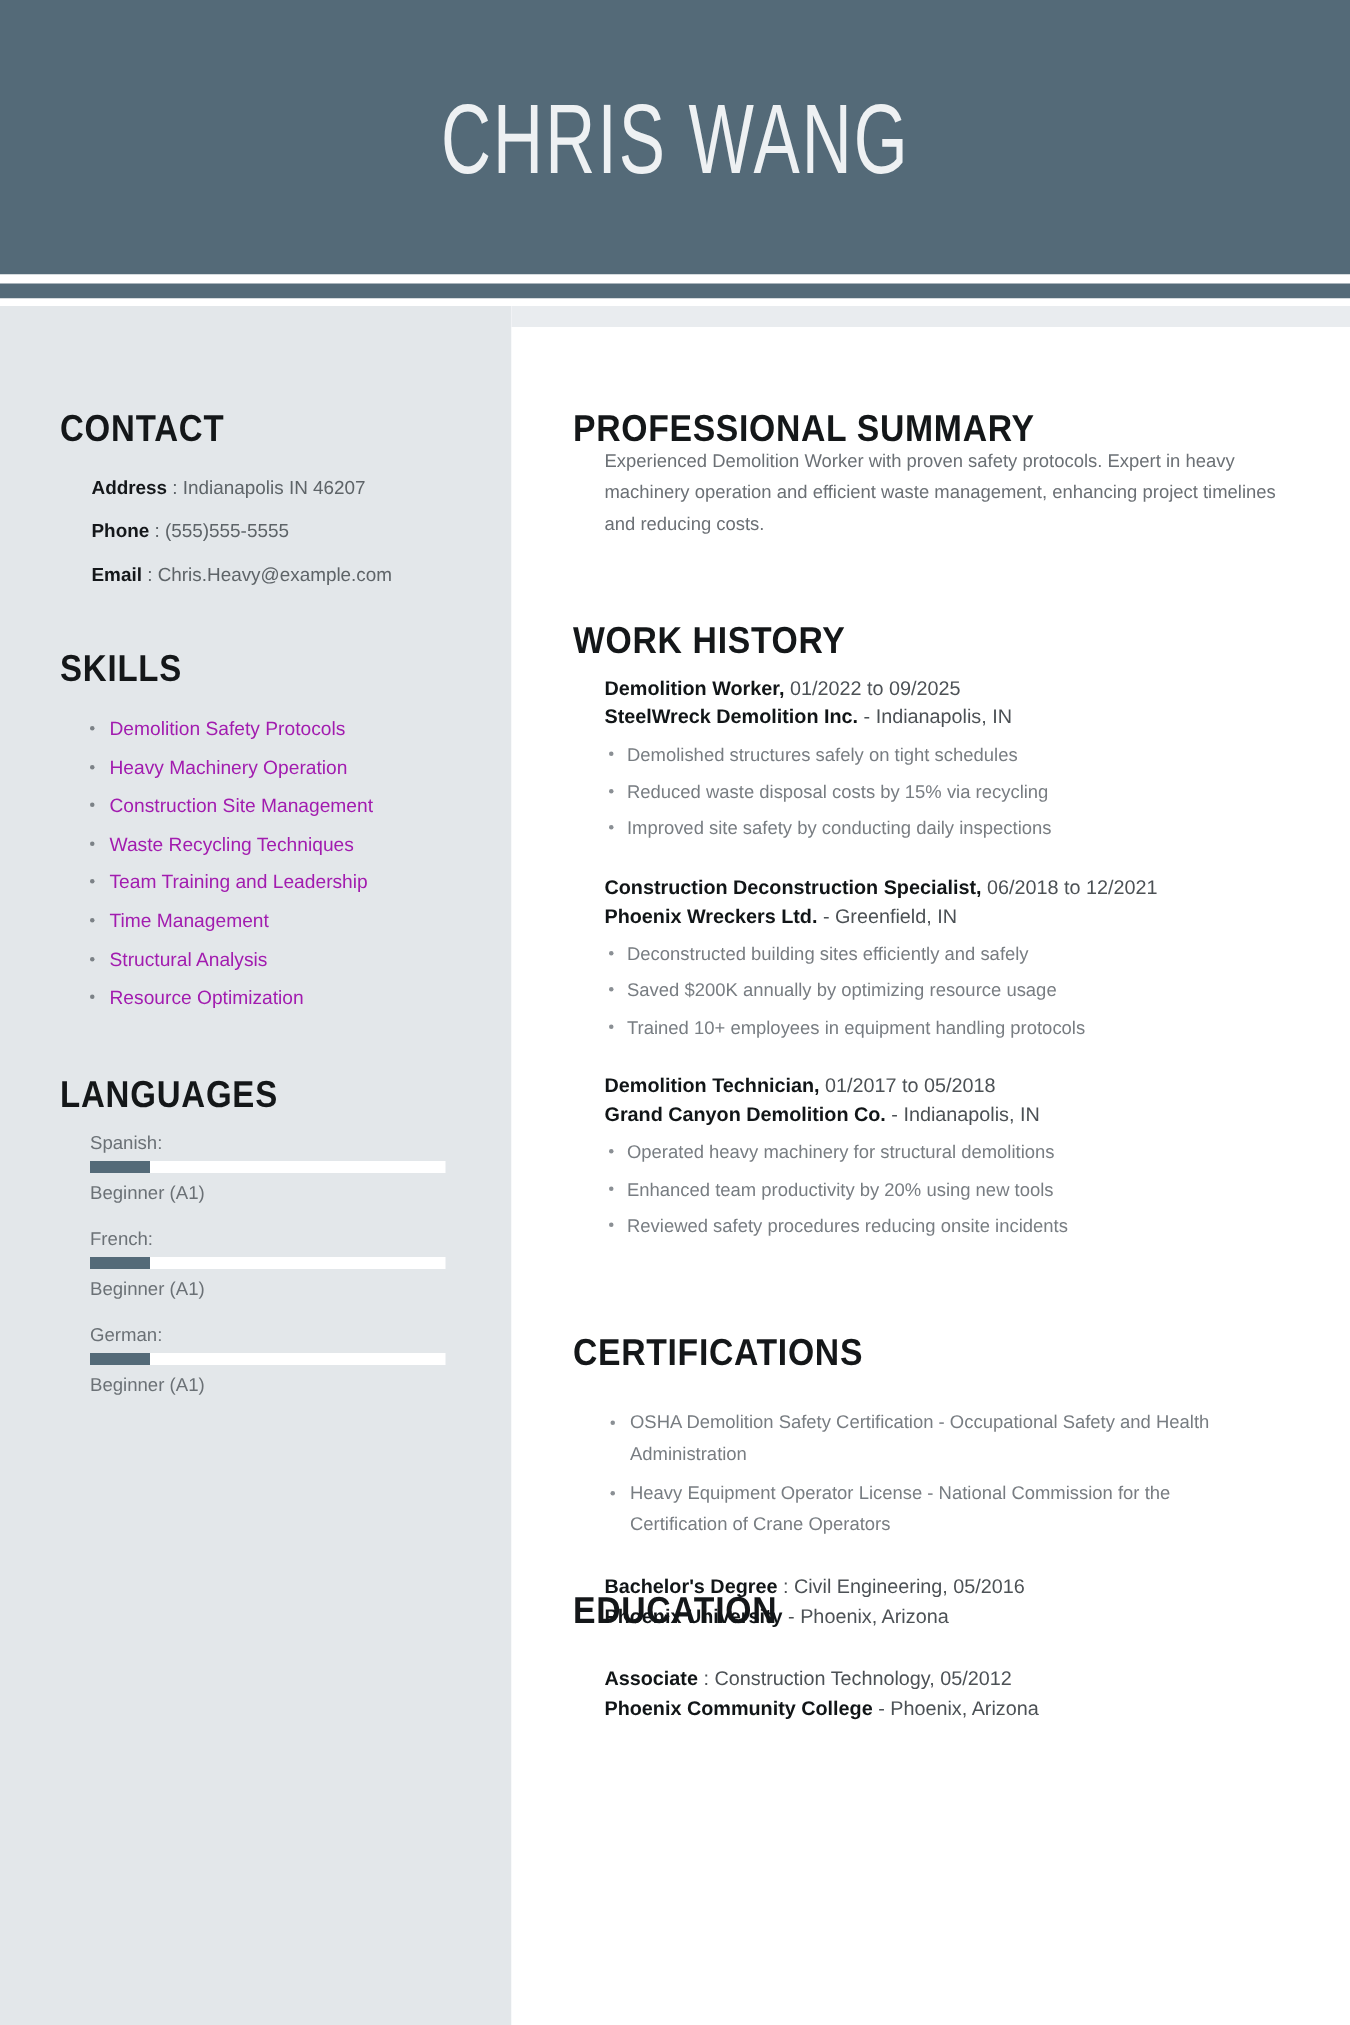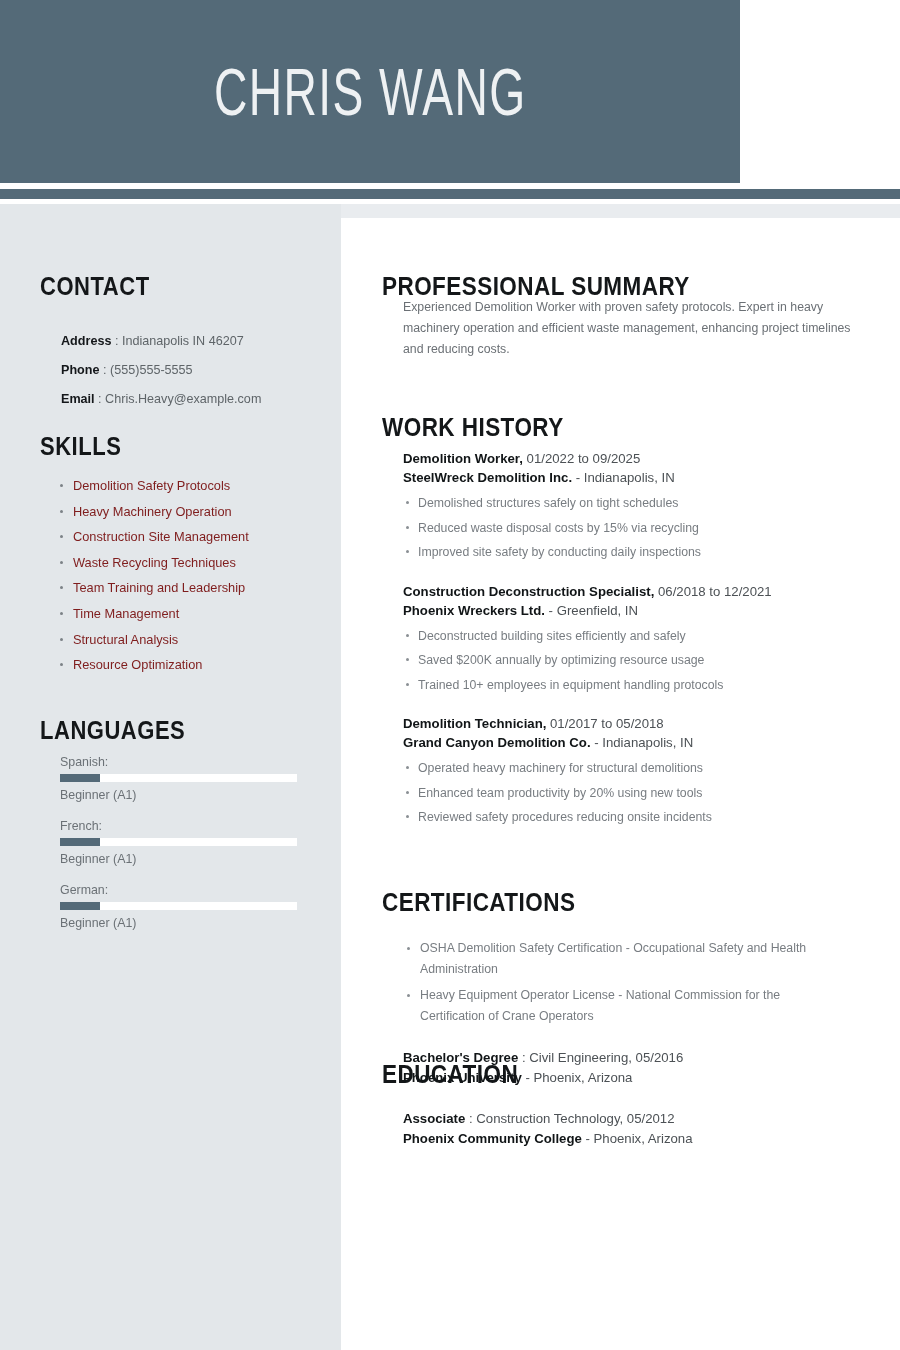--- a/index.html
+++ b/index.html
@@ -18,21 +18,21 @@
     width: 900px;
     height: 1350px;
     overflow: hidden;
     background: #ffffff;
   }
 
   
   .header-band {
     position: absolute;
     left: 0; top: 0;
-    width: 740px;
+    width: 900px;
     height: 183px;
     background: #546a78;
     display: flex;
     align-items: center;
     justify-content: center;
   }
   .header-name {
     color: #eef1f3;
     font-family: "Liberation Sans Narrow", "Liberation Sans", sans-serif;
     font-size: 66px;
@@ -94,21 +94,21 @@
     transform: scaleX(0.88);
     transform-origin: left center;
     white-space: nowrap;
   }
   #contact-head { position: absolute; left: 40px; top: 272px; }
   #skills-head  { position: absolute; left: 40px; top: 432px; }
   #lang-head    { position: absolute; left: 40px; top: 716px; }
 
   .contact-list {
     position: absolute;
-    left: 61px; top: 327px;
+    left: 61px; top: 311px;
     width: 275px;
   }
   .contact-row {
     font-size: 12.6px;
     line-height: 29px;
     color: #5e6468;
     white-space: nowrap;
   }
   .contact-row .lbl {
     font-weight: 700;
@@ -118,21 +118,21 @@
   .skills-list {
     position: absolute;
     left: 58px; top: 473px;
     width: 280px;
   }
   .skill-item {
     position: relative;
     padding-left: 15px;
     font-size: 12.8px;
     line-height: 25.6px;
-    color: #7f1d1d;
+    color: #a21caf;
     white-space: nowrap;
   }
   .skill-item::before {
     content: "";
     position: absolute;
     left: 2px; top: 11px;
     width: 3px; height: 3px;
     border-radius: 50%;
     background: #7c8287;
   }

